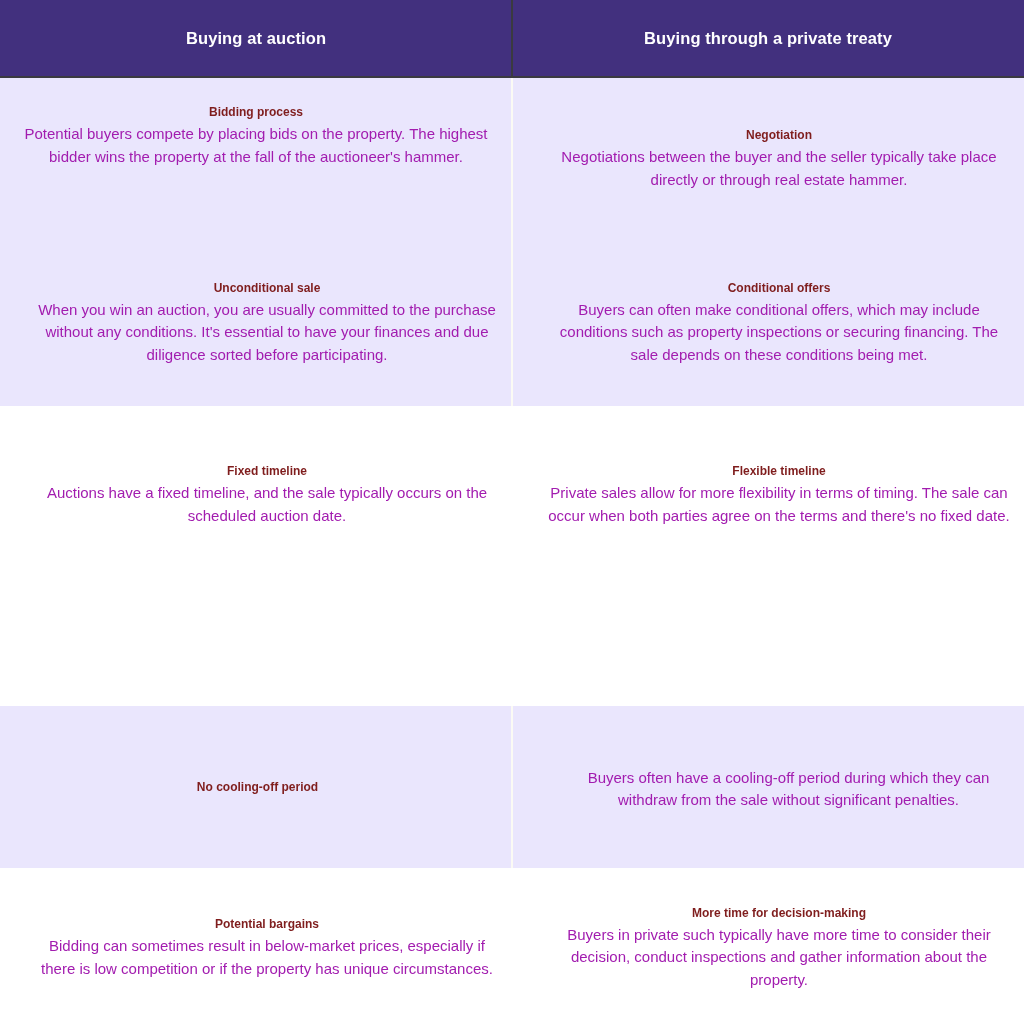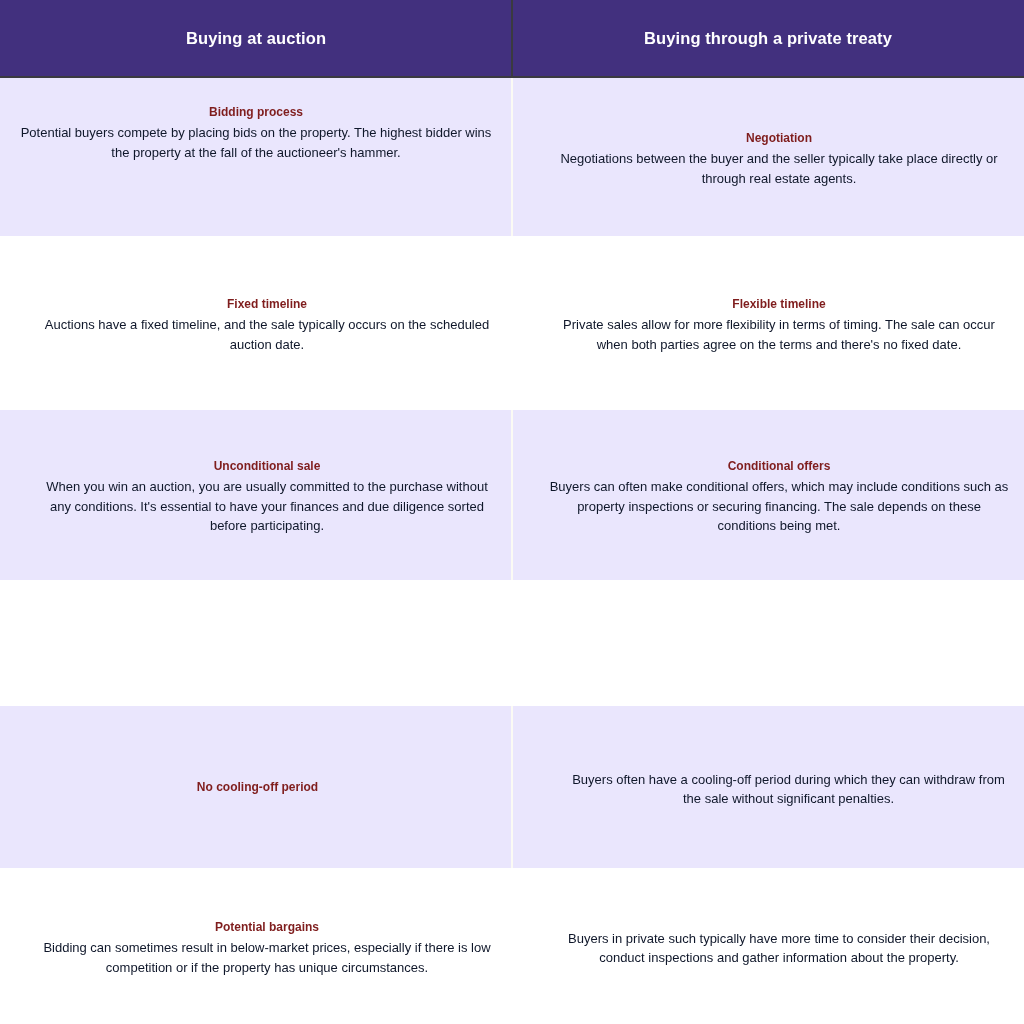--- a/index.html
+++ b/index.html
@@ -86,23 +86,23 @@
 
   .cell-title {
     font-size: 12px;
     font-weight: bold;
     color: #7f1d1d;
     line-height: 1.45;
     margin-bottom: 2px;
   }
 
   .cell-body {
-    font-size: 13px;
+    font-size: 15px;
     font-weight: normal;
-    color: #0f172a;
+    color: #a21caf;
     line-height: 1.5;
   }
 
   
   .r1 { height: 158px; flex: 0 0 158px; }
   .r2 { height: 174px; flex: 0 0 174px; }
   .r3 { height: 170px; flex: 0 0 170px; }
   .r4 { height: 126px; flex: 0 0 126px; }
   .r5 { height: 162px; flex: 0 0 162px; gap: 38px; }
   .r6 { height: 156px; flex: 0 0 156px; align-items: center; }
@@ -119,45 +119,45 @@
   </div>
 
   <div class="table-row shade r1">
     <div class="cell v-top">
       <div class="cell-title">Bidding process</div>
       <div class="cell-body">Potential buyers compete by placing bids on the property. The highest bidder wins the property at the fall of the auctioneer's hammer.</div>
     </div>
     <div class="row-divider"></div>
     <div class="cell v-center">
       <div class="cell-title">Negotiation</div>
-      <div class="cell-body">Negotiations between the buyer and the seller typically take place directly or through real estate agents.</div>
+      <div class="cell-body">Negotiations between the buyer and the seller typically take place directly or through real estate hammer.</div>
+    </div>
+  </div>
+
+  <div class="table-row shade r3">
+    <div class="cell v-center">
+      <div class="cell-title">Unconditional sale</div>
+      <div class="cell-body">When you win an auction, you are usually committed to the purchase without any conditions. It's essential to have your finances and due diligence sorted before participating.</div>
+    </div>
+    <div class="row-divider"></div>
+    <div class="cell v-center">
+      <div class="cell-title">Conditional offers</div>
+      <div class="cell-body">Buyers can often make conditional offers, which may include conditions such as property inspections or securing financing. The sale depends on these conditions being met.</div>
     </div>
   </div>
 
   <div class="table-row plain r2">
     <div class="cell v-center">
       <div class="cell-title">Fixed timeline</div>
       <div class="cell-body">Auctions have a fixed timeline, and the sale typically occurs on the scheduled auction date.</div>
     </div>
     <div class="row-divider"></div>
     <div class="cell v-center">
       <div class="cell-title">Flexible timeline</div>
       <div class="cell-body">Private sales allow for more flexibility in terms of timing. The sale can occur when both parties agree on the terms and there's no fixed date.</div>
-    </div>
-  </div>
-
-  <div class="table-row shade r3">
-    <div class="cell v-center">
-      <div class="cell-title">Unconditional sale</div>
-      <div class="cell-body">When you win an auction, you are usually committed to the purchase without any conditions. It's essential to have your finances and due diligence sorted before participating.</div>
-    </div>
-    <div class="row-divider"></div>
-    <div class="cell v-center">
-      <div class="cell-title">Conditional offers</div>
-      <div class="cell-body">Buyers can often make conditional offers, which may include conditions such as property inspections or securing financing. The sale depends on these conditions being met.</div>
     </div>
   </div>
 
   <div class="table-row plain r4">
     <div class="row-divider"></div>
   </div>
 
   <div class="table-row shade r5">
     <div class="cell v-center">
       <div class="cell-title">No cooling-off period</div>
@@ -168,17 +168,18 @@
     </div>
   </div>
 
   <div class="table-row plain r6">
     <div class="cell v-center">
       <div class="cell-title">Potential bargains</div>
       <div class="cell-body">Bidding can sometimes result in below-market prices, especially if there is low competition or if the property has unique circumstances.</div>
     </div>
     <div class="row-divider"></div>
     <div class="cell v-center">
+      <div class="cell-title">More time for decision-making</div>
       <div class="cell-body">Buyers in private such typically have more time to consider their decision, conduct inspections and gather information about the property.</div>
     </div>
   </div>
 
 </div>
 
 </body></html>

